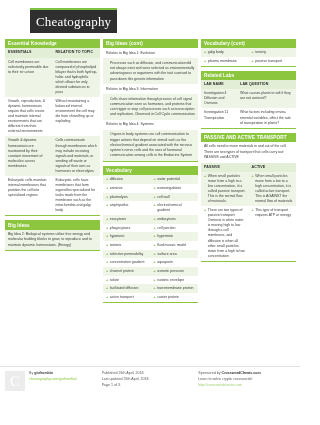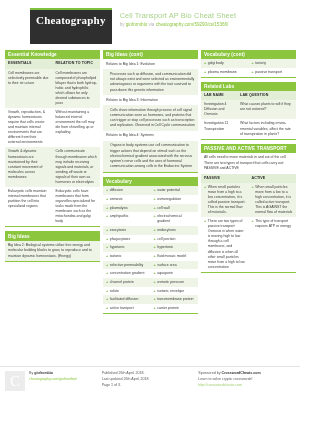--- a/index.html
+++ b/index.html
@@ -10,22 +10,22 @@
     font-family: "Liberation Sans", sans-serif;
   }
   .page { width: 300px; height: 425px; position: relative; overflow: hidden; background:#fff; }
 
   
   .header { display: flex; align-items: flex-start; padding: 8px 6px 4px 30px; }
   .logo {
     background: #2f2f2f; color: #ffffff;
     border-top: 2px solid #7fc242;
     font-family: "Liberation Serif", serif;
-    font-size: 11px; font-weight: bold;
-    padding: 5px 6px 18px 6px;
+    font-size: 13px; font-weight: normal;
+    padding: 5px 6px 5px 6px;
     letter-spacing: .2px;
     white-space: nowrap;
     line-height: 1;
   }
   .titlewrap { padding-left: 8px; padding-top: 3px; }
   .sheet-title {
     color: #a8d18a; font-size: 7.4px; font-weight: normal;
     line-height: 1.25; letter-spacing: .1px;
   }
   .sheet-by { color: #b9b9b9; font-size: 4.6px; margin-top: 1.5px; line-height: 1.3; }
@@ -94,26 +94,20 @@
   .ftxt .lk { color: #8cc63f; }
   .ftxt .lk2 { color: #9fcf6e; }
 </style>
 </head>
 <body>
 
 <div class="page">
 
   <div class="header">
     <div class="logo">Cheatography</div>
-    <div class="titlewrap">
-      <div class="sheet-title">Cell Transport AP Bio Cheat Sheet</div>
-      <div class="sheet-by">
-        <span class="gry">by </span><span class="lk">giofrombio</span><span class="gry"> via </span><span class="lk">cheatography.com/59290/cs/15366/</span>
-      </div>
-    </div>
   </div>
 
   <div class="cols">
 
     <div class="col">
 
       <div class="block">
         <div class="block-hd">Essential Knowledge</div>
         <table class="tbl">
           <tbody>

